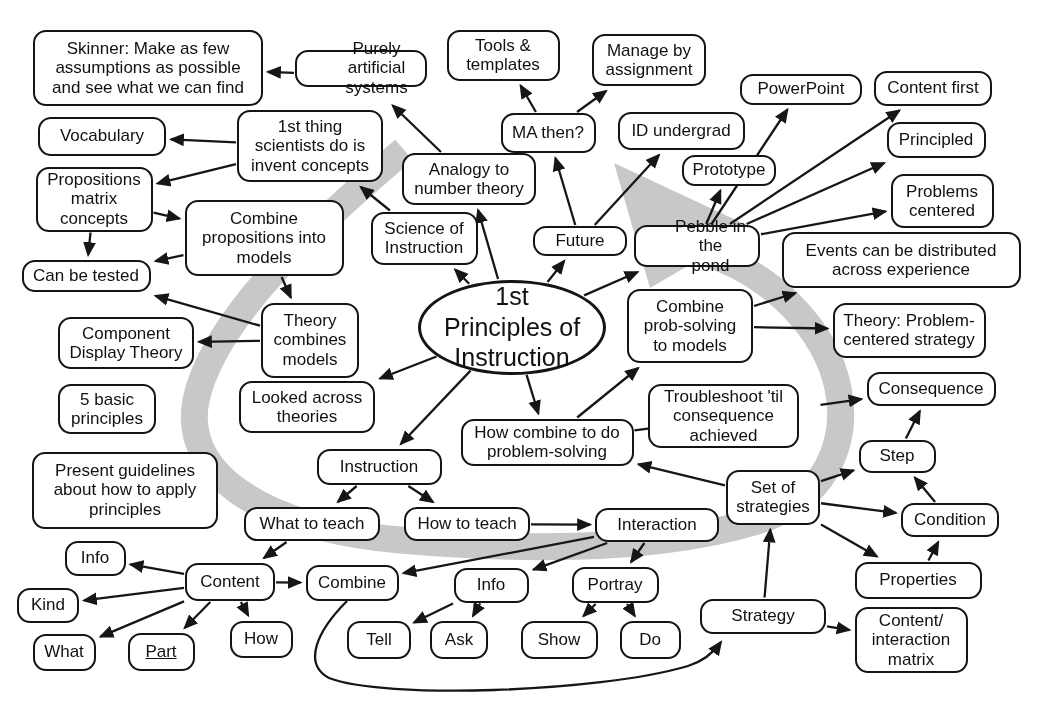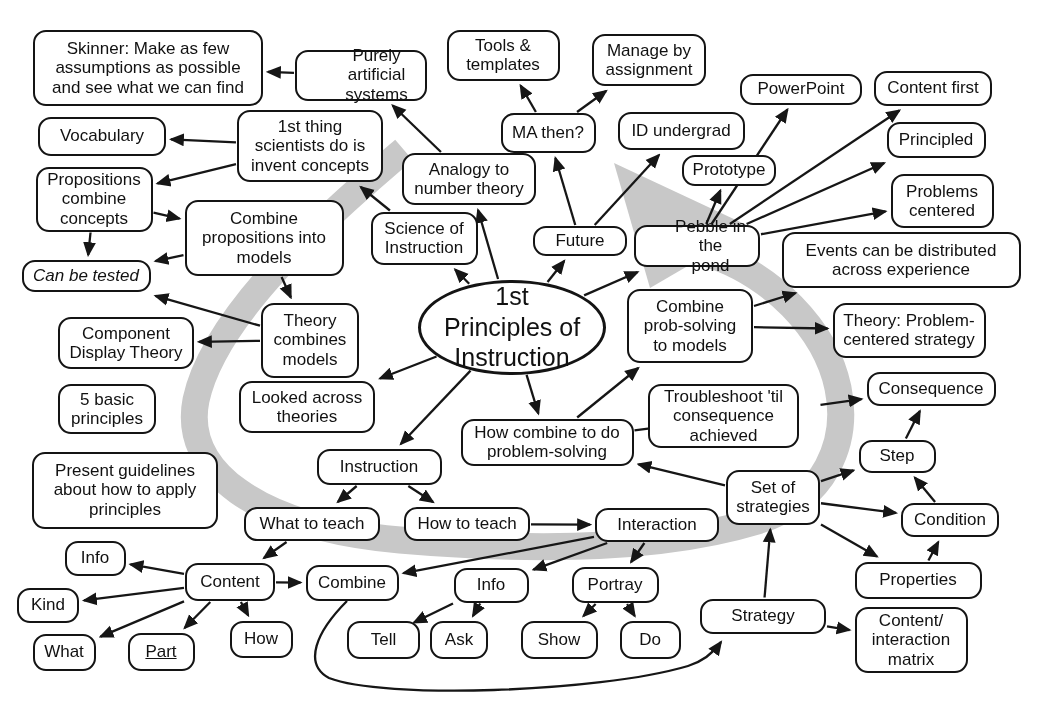--- a/index.html
+++ b/index.html
@@ -96,54 +96,54 @@
         <line x1="627.0909090909091" y1="604" x2="634.7272727272727" y2="616" stroke="#161616" stroke-width="2.3" marker-end="url(#arrow)"></line>
       </g>
   </svg>
   <div id="node-layer">
       <div class="node ellipse" style="left: 418px; top: 279.5px; width: 188px; height: 95px;">1st
 Principles of
 Instruction</div>
       <div class="node" style="left: 33px; top: 30px; width: 230px; height: 76px;">Skinner: Make as few
 assumptions as possible
 and see what we can find</div>
-      <div class="node" style="left: 295px; top: 49.5px; width: 132px; height: 51px; padding-left: 36px;">Purely artificial
+      <div class="node" style="left: 295px; top: 49.5px; width: 132px; height: 37px; padding-left: 36px;">Purely artificial
 systems</div>
       <div class="node" style="left: 446.5px; top: 29.5px; width: 113px; height: 51px;">Tools &amp;
 templates</div>
       <div class="node" style="left: 592px; top: 34px; width: 114px; height: 52px;">Manage by
 assignment</div>
       <div class="node" style="left: 740px; top: 73.5px; width: 122px; height: 31px;">PowerPoint</div>
       <div class="node" style="left: 874px; top: 70.5px; width: 118px; height: 35px;">Content first</div>
       <div class="node" style="left: 500.5px; top: 113px; width: 95px; height: 40px;">MA then?</div>
       <div class="node" style="left: 617.5px; top: 112px; width: 127px; height: 38px;">ID undergrad</div>
       <div class="node" style="left: 886.5px; top: 122px; width: 99px; height: 36px;">Principled</div>
       <div class="node" style="left: 682px; top: 154.5px; width: 94px; height: 31px;">Prototype</div>
       <div class="node" style="left: 890.5px; top: 174px; width: 103px; height: 54px;">Problems
 centered</div>
       <div class="node" style="left: 38px; top: 116.5px; width: 128px; height: 39px;">Vocabulary</div>
       <div class="node" style="left: 237px; top: 110px; width: 146px; height: 72px;">1st thing
 scientists do is
 invent concepts</div>
       <div class="node" style="left: 402px; top: 153px; width: 134px; height: 52px;">Analogy to
 number theory</div>
       <div class="node" style="left: 35.5px; top: 166.5px; width: 117px; height: 65px;">Propositions
-combine
+matrix
 concepts</div>
       <div class="node" style="left: 184.5px; top: 200px; width: 159px; height: 76px;">Combine
 propositions into
 models</div>
       <div class="node" style="left: 370.5px; top: 211.5px; width: 107px; height: 53px;">Science of
 Instruction</div>
       <div class="node" style="left: 533px; top: 226px; width: 94px; height: 30px;">Future</div>
       <div class="node" style="left: 634px; top: 225px; width: 126px; height: 42px; padding-left: 32px;">Pebble in the
 pond</div>
       <div class="node" style="left: 781.5px; top: 232px; width: 239px; height: 56px;">Events can be distributed
 across experience</div>
-      <div class="node" style="left: 21.5px; top: 260px; width: 129px; height: 32px; font-style: italic;">Can be tested</div>
+      <div class="node" style="left: 21.5px; top: 260px; width: 129px; height: 32px;">Can be tested</div>
       <div class="node" style="left: 261px; top: 302.5px; width: 98px; height: 75px;">Theory
 combines
 models</div>
       <div class="node" style="left: 58px; top: 317px; width: 136px; height: 52px;">Component
 Display Theory</div>
       <div class="node" style="left: 627px; top: 289px; width: 126px; height: 74px;">Combine
 prob-solving
 to models</div>
       <div class="node" style="left: 832.5px; top: 302.5px; width: 153px; height: 55px;">Theory: Problem-
 centered strategy</div>
@@ -175,18 +175,18 @@
       <div class="node" style="left: 453.5px; top: 567.5px; width: 75px; height: 35px;">Info</div>
       <div class="node" style="left: 571.5px; top: 567px; width: 87px; height: 36px;">Portray</div>
       <div class="node" style="left: 17px; top: 587.5px; width: 62px; height: 35px;">Kind</div>
       <div class="node" style="left: 700px; top: 598.5px; width: 126px; height: 35px;">Strategy</div>
       <div class="node" style="left: 854.5px; top: 607px; width: 113px; height: 66px;">Content/
 interaction
 matrix</div>
       <div class="node" style="left: 32.5px; top: 633.5px; width: 63px; height: 37px;">What</div>
       <div class="node" style="left: 127.5px; top: 633px; width: 67px; height: 38px; text-decoration: underline;">Part</div>
       <div class="node" style="left: 229.5px; top: 620.5px; width: 63px; height: 37px;">How</div>
-      <div class="node" style="left: 347px; top: 621px; width: 73px; height: 38px;">Tell</div>
+      <div class="node" style="left: 347px; top: 621px; width: 64px; height: 38px;">Tell</div>
       <div class="node" style="left: 430px; top: 621px; width: 58px; height: 38px;">Ask</div>
       <div class="node" style="left: 520.5px; top: 621px; width: 77px; height: 38px;">Show</div>
       <div class="node" style="left: 619.5px; top: 621px; width: 61px; height: 38px;">Do</div>
     </div>
 </div>
 
 </body></html>

